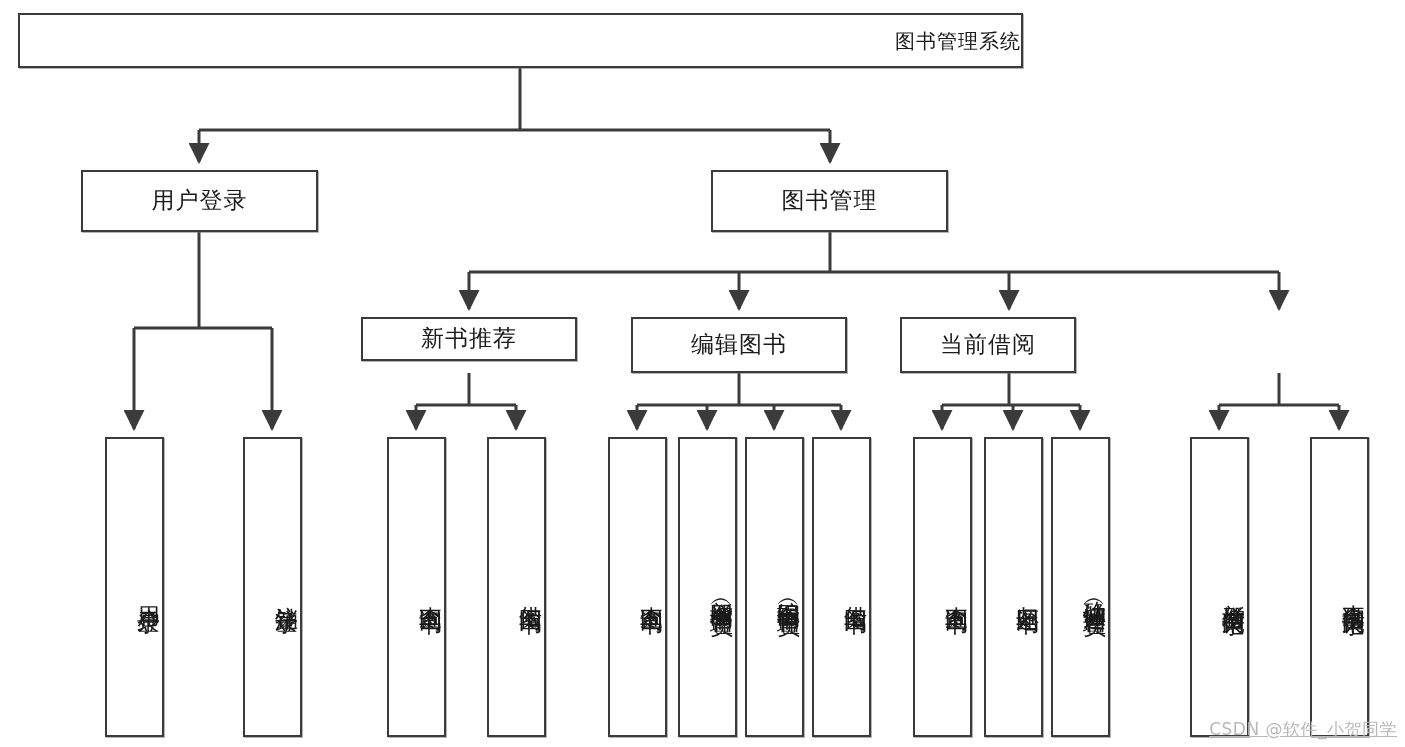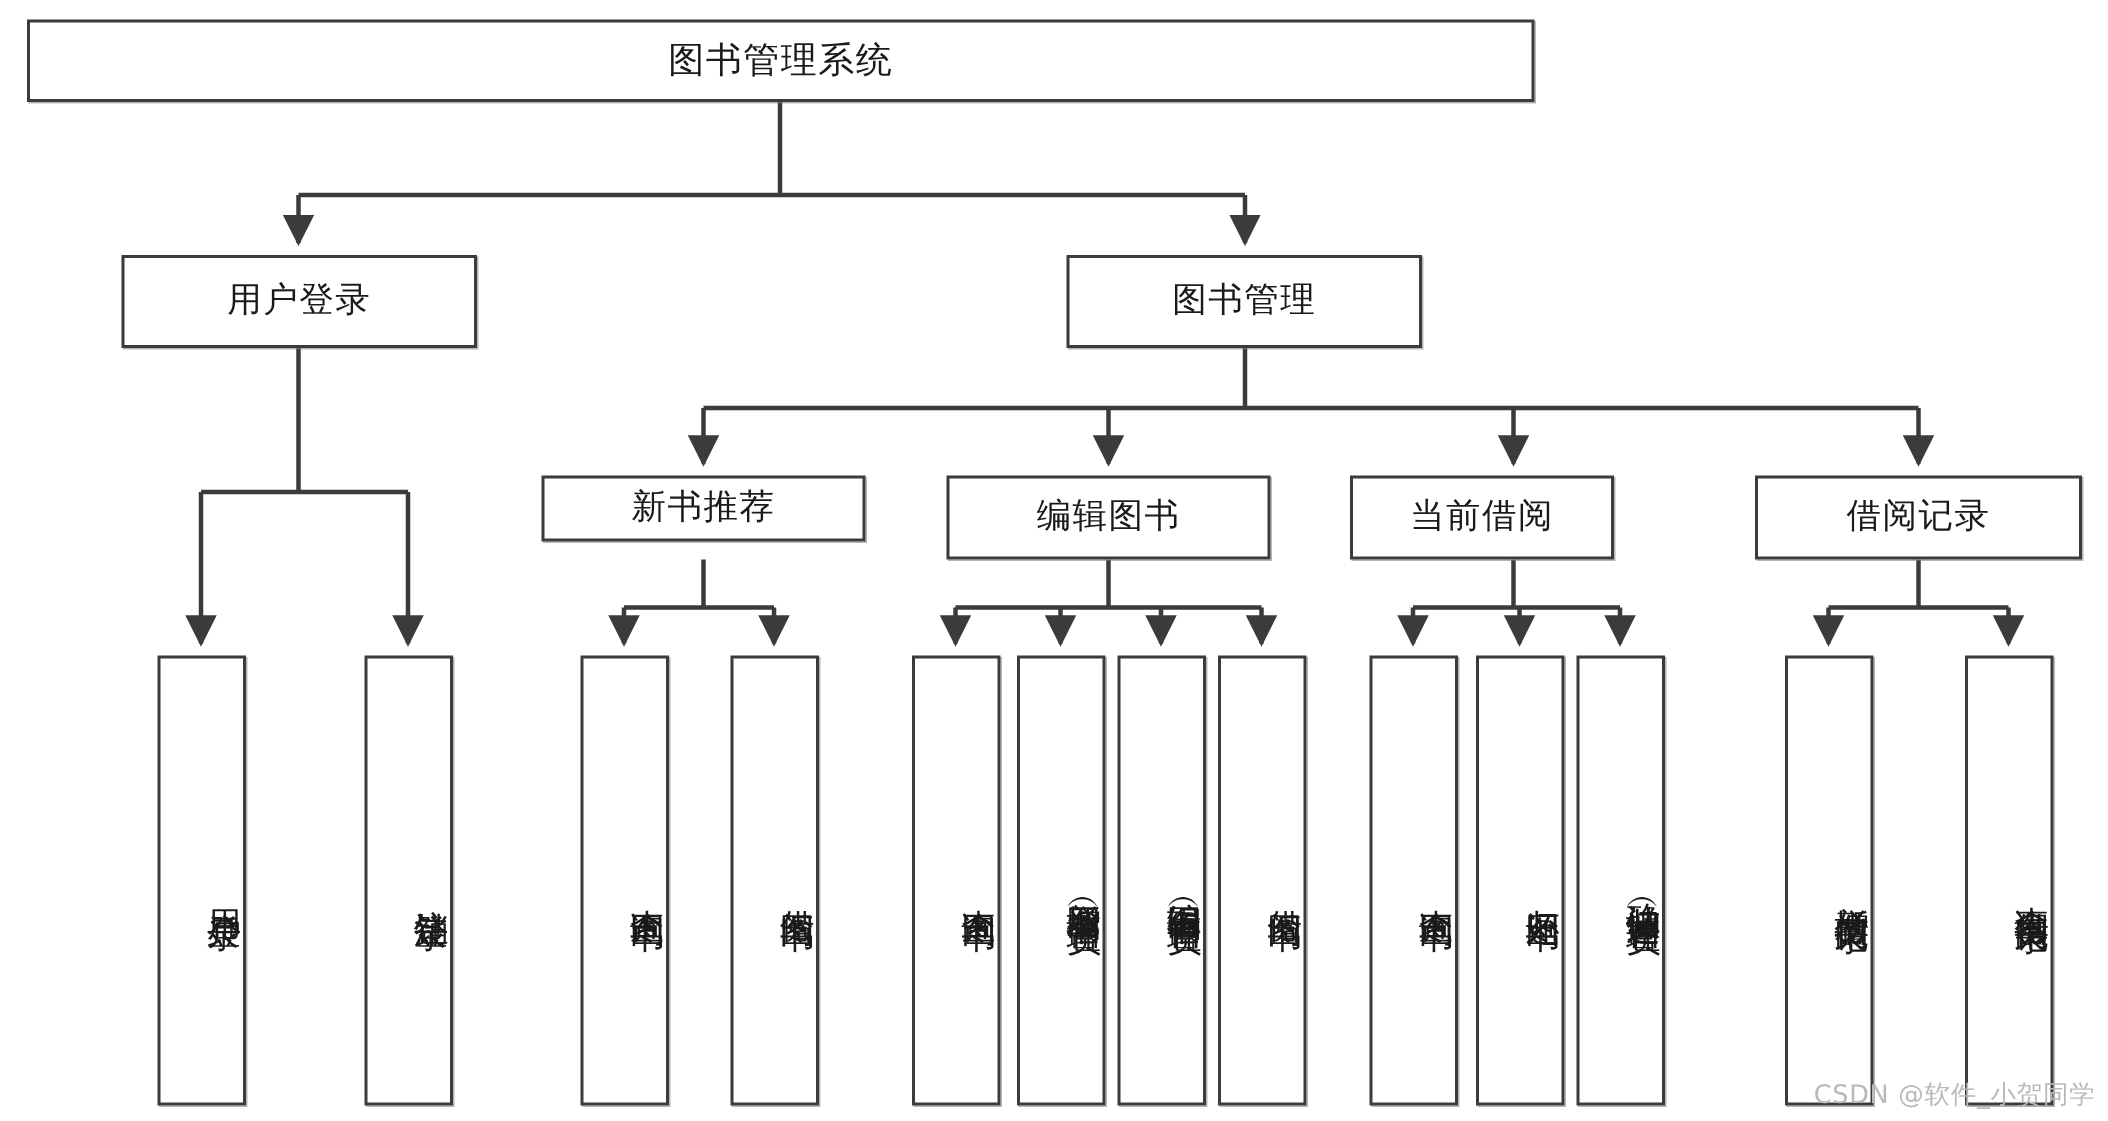--- a/index.html
+++ b/index.html
@@ -50,31 +50,33 @@
     align-items: flex-start;
     padding-top: 10px;
     justify-content: center;
   }
   .node.vert .vlabel {
     writing-mode: vertical-rl;
     text-orientation: upright;
     display: block;
   }
   #title-node {
-    font-size: 24px;
+    font-size: 20px;
+    justify-content: flex-end;
   }
   #watermark {
     position: absolute;
     right: 8px;
     bottom: 6px;
     font-size: 17px;
     color: #b9b9b9;
     letter-spacing: 0.5px;
     white-space: nowrap;
     user-select: none;
+    text-decoration: underline;
   }
 </style>
 </head>
 <body>
 
 <div id="canvas">
 
   <svg id="wires" viewBox="0 0 1405 747" xmlns="http://www.w3.org/2000/svg">
     <defs>
       <marker id="arrow" viewBox="0 0 10 10" refX="9" refY="5" markerWidth="7" markerHeight="7" orient="auto-start-reverse">
@@ -139,23 +141,20 @@
 
   <div class="node horiz" style="left:361px; top:317px; width:216px; height:44px;">
     <span>新书推荐</span>
   </div>
   <div class="node horiz" style="left:631px; top:317px; width:216px; height:56px;">
     <span>编辑图书</span>
   </div>
   <div class="node horiz" style="left:900px; top:317px; width:176px; height:56px;">
     <span>当前借阅</span>
   </div>
-  <div class="node horiz" style="left:1170px; top:317px; width:218px; height:56px;">
-    <span>借阅记录</span>
-  </div>
 
   <div class="node vert" style="left:105px; top:437px; width:59px; height:300px;">
     <span class="vlabel">用户登录</span>
   </div>
   <div class="node vert" style="left:243px; top:437px; width:59px; height:300px;">
     <span class="vlabel">注销登录</span>
   </div>
 
   <div class="node vert" style="left:387px; top:437px; width:59px; height:300px;">
     <span class="vlabel">查询图书</span>

